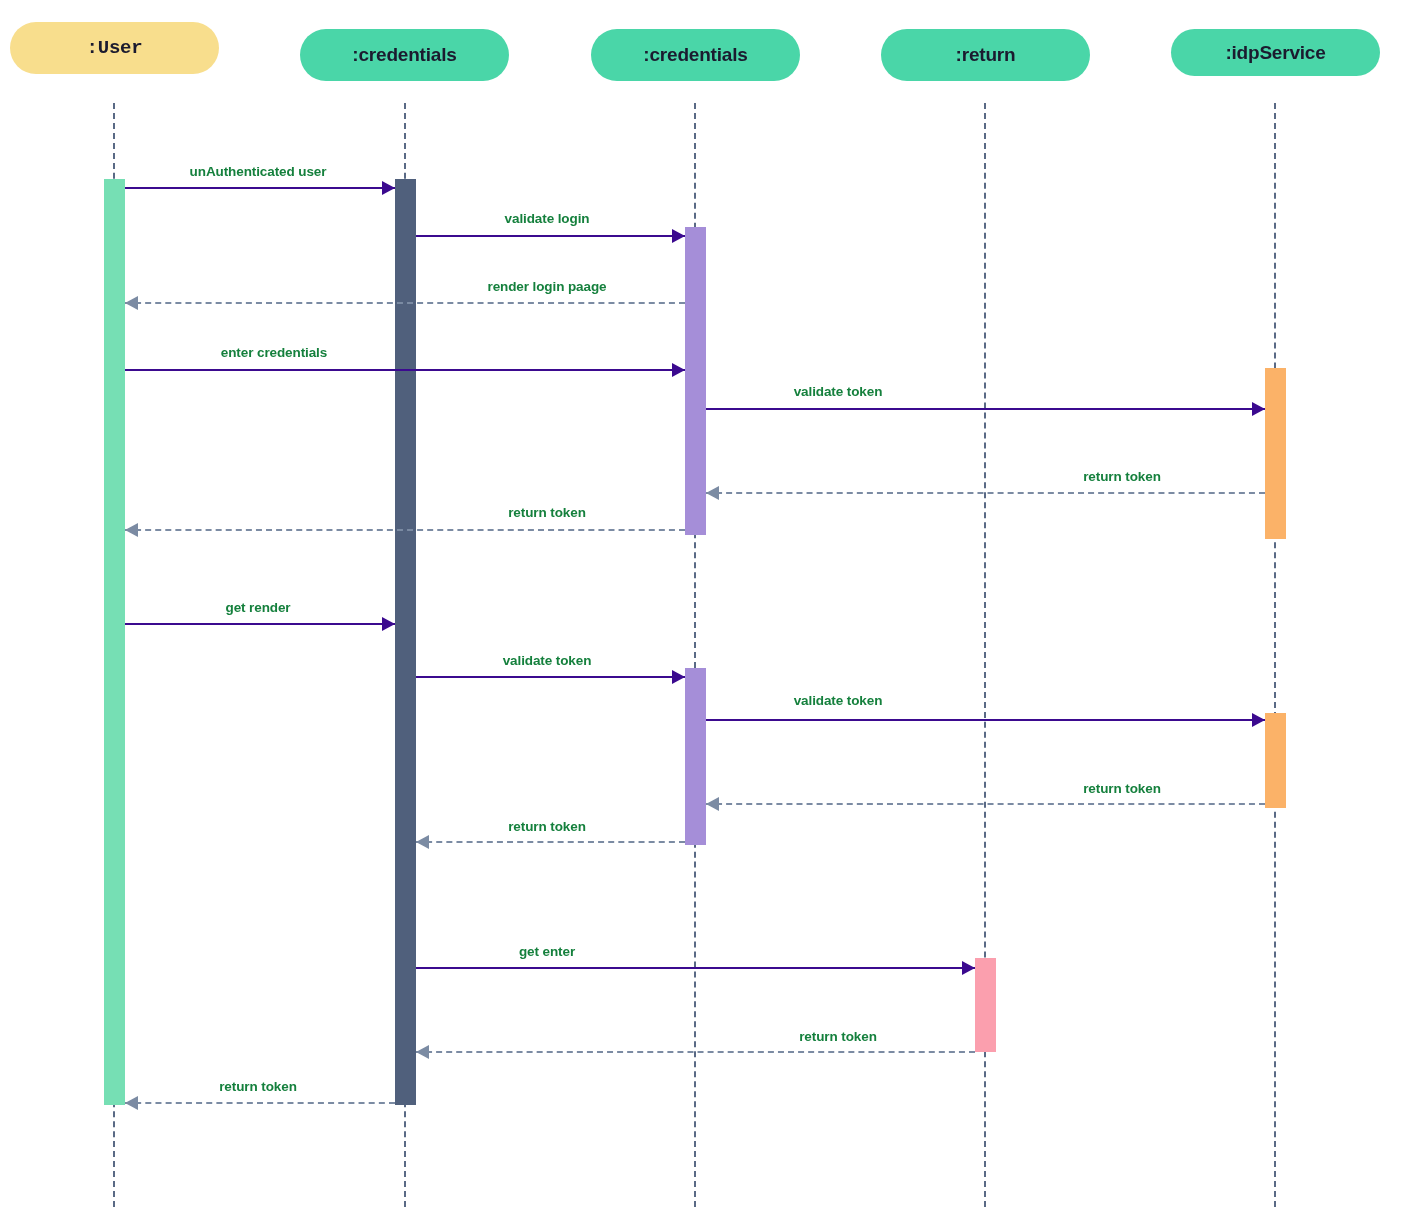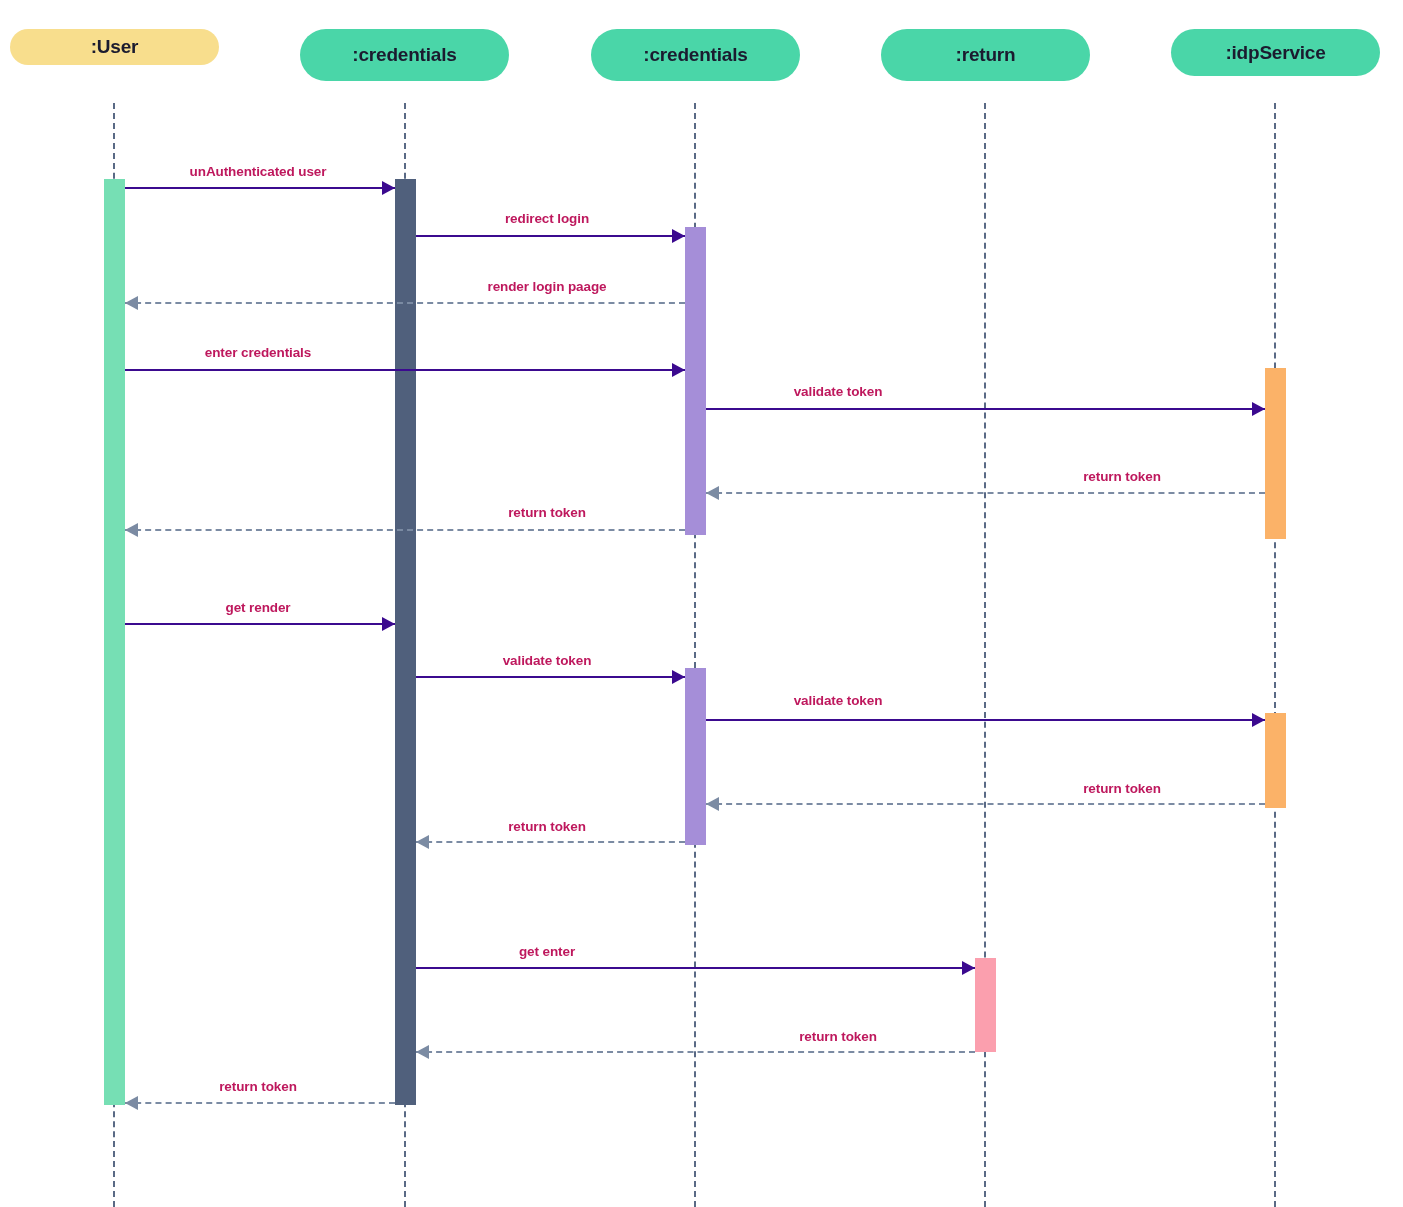--- a/index.html
+++ b/index.html
@@ -63,21 +63,21 @@
   }
   .arrowhead.left {
     border-top: 7px solid transparent;
     border-bottom: 7px solid transparent;
     border-right: 13px solid #7b8ba3;
   }
   .msg-label {
     position: absolute;
     font-size: 13.5px;
     font-weight: 700;
-    color: #be185d;
+    color: #15803d;
     white-space: nowrap;
     transform: translateX(-50%);
     letter-spacing: -0.1px;
   }
 </style>
 </head>
 <body>
 
 <div id="diagram-root">
   <div id="lifelines-layer">
@@ -98,31 +98,31 @@
     </div>
   <div id="messages-layer">
       <div>
         <div class="msg-line solid" style="left: 125px; top: 187px; width: 270px;"></div>
         <div class="arrowhead right" style="top: 181px; left: 382px;"></div>
         <div class="msg-label" style="left: 258px; top: 164px;">unAuthenticated user</div>
       </div>
       <div>
         <div class="msg-line solid" style="left: 416px; top: 235px; width: 269px;"></div>
         <div class="arrowhead right" style="top: 229px; left: 672px;"></div>
-        <div class="msg-label" style="left: 547px; top: 211px;">redirect login</div>
+        <div class="msg-label" style="left: 547px; top: 211px;">validate login</div>
       </div>
       <div>
         <div class="msg-line dashed" style="left: 125px; top: 302px; width: 560px;"></div>
         <div class="arrowhead left" style="top: 296px; left: 125px;"></div>
         <div class="msg-label" style="left: 547px; top: 279px;">render login paage</div>
       </div>
       <div>
         <div class="msg-line solid" style="left: 125px; top: 369px; width: 560px;"></div>
         <div class="arrowhead right" style="top: 363px; left: 672px;"></div>
-        <div class="msg-label" style="left: 258px; top: 345px;">enter credentials</div>
+        <div class="msg-label" style="left: 274px; top: 345px;">enter credentials</div>
       </div>
       <div>
         <div class="msg-line solid" style="left: 706px; top: 408px; width: 559px;"></div>
         <div class="arrowhead right" style="top: 402px; left: 1252px;"></div>
         <div class="msg-label" style="left: 838px; top: 384px;">validate token</div>
       </div>
       <div>
         <div class="msg-line dashed" style="left: 706px; top: 492px; width: 559px;"></div>
         <div class="arrowhead left" style="top: 486px; left: 706px;"></div>
         <div class="msg-label" style="left: 1122px; top: 469px;">return token</div>
@@ -167,21 +167,21 @@
         <div class="arrowhead left" style="top: 1045px; left: 416px;"></div>
         <div class="msg-label" style="left: 838px; top: 1029px;">return token</div>
       </div>
       <div>
         <div class="msg-line dashed" style="left: 125px; top: 1102px; width: 270px;"></div>
         <div class="arrowhead left" style="top: 1096px; left: 125px;"></div>
         <div class="msg-label" style="left: 258px; top: 1079px;">return token</div>
       </div>
     </div>
   <div id="participants-layer">
-      <div class="participant-box" style="left: 10px; top: 29px; width: 209px; height: 36px; background: rgb(248, 222, 141);">
+      <div class="participant-box" style="left: 10px; top: 22px; width: 209px; height: 52px; background: rgb(248, 222, 141); font-family: Liberation Mono, monospace;">
         <span class="participant-label">:User</span>
       </div>
       <div class="participant-box" style="left: 300px; top: 29px; width: 209px; height: 52px; background: rgb(74, 214, 168);">
         <span class="participant-label">:credentials</span>
       </div>
       <div class="participant-box" style="left: 591px; top: 29px; width: 209px; height: 52px; background: rgb(74, 214, 168);">
         <span class="participant-label">:credentials</span>
       </div>
       <div class="participant-box" style="left: 881px; top: 29px; width: 209px; height: 52px; background: rgb(74, 214, 168);">
         <span class="participant-label">:return</span>

